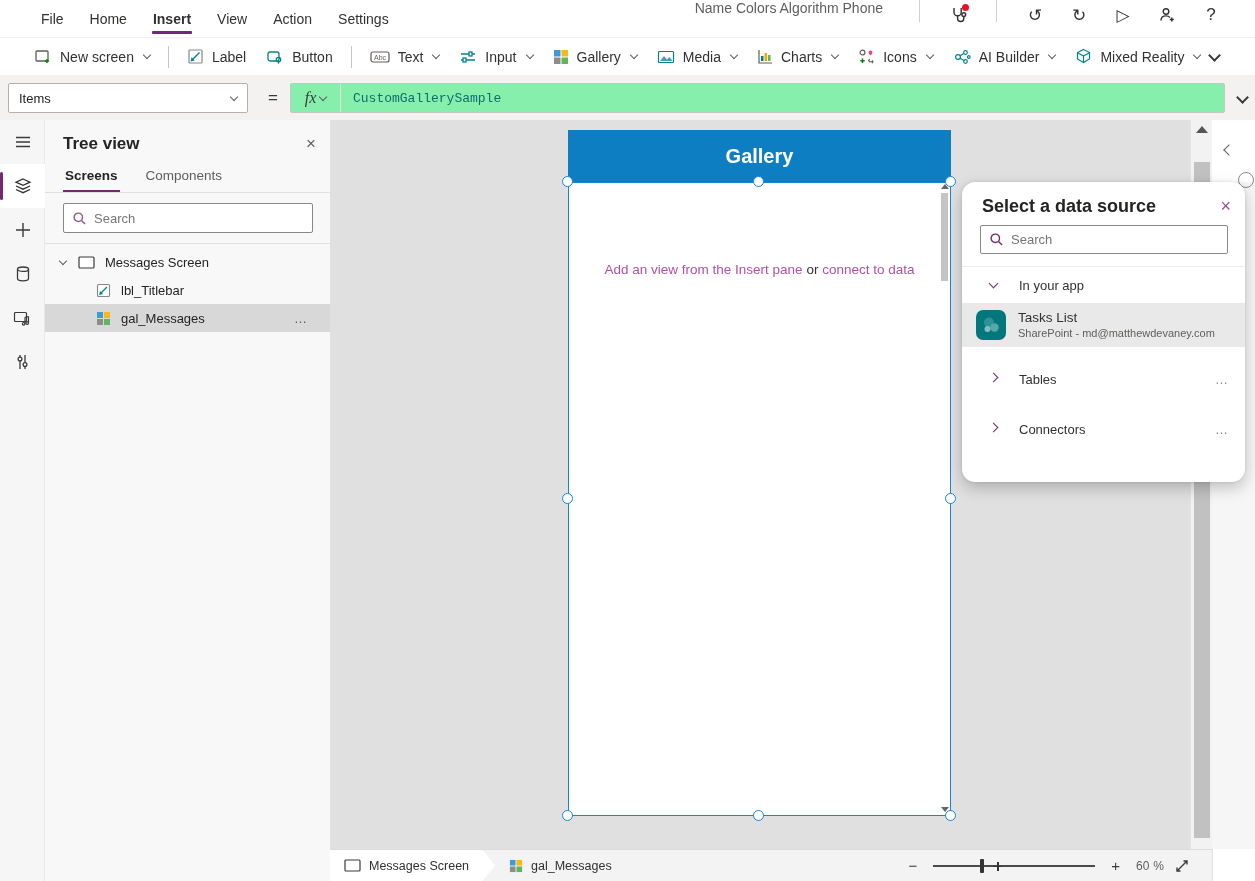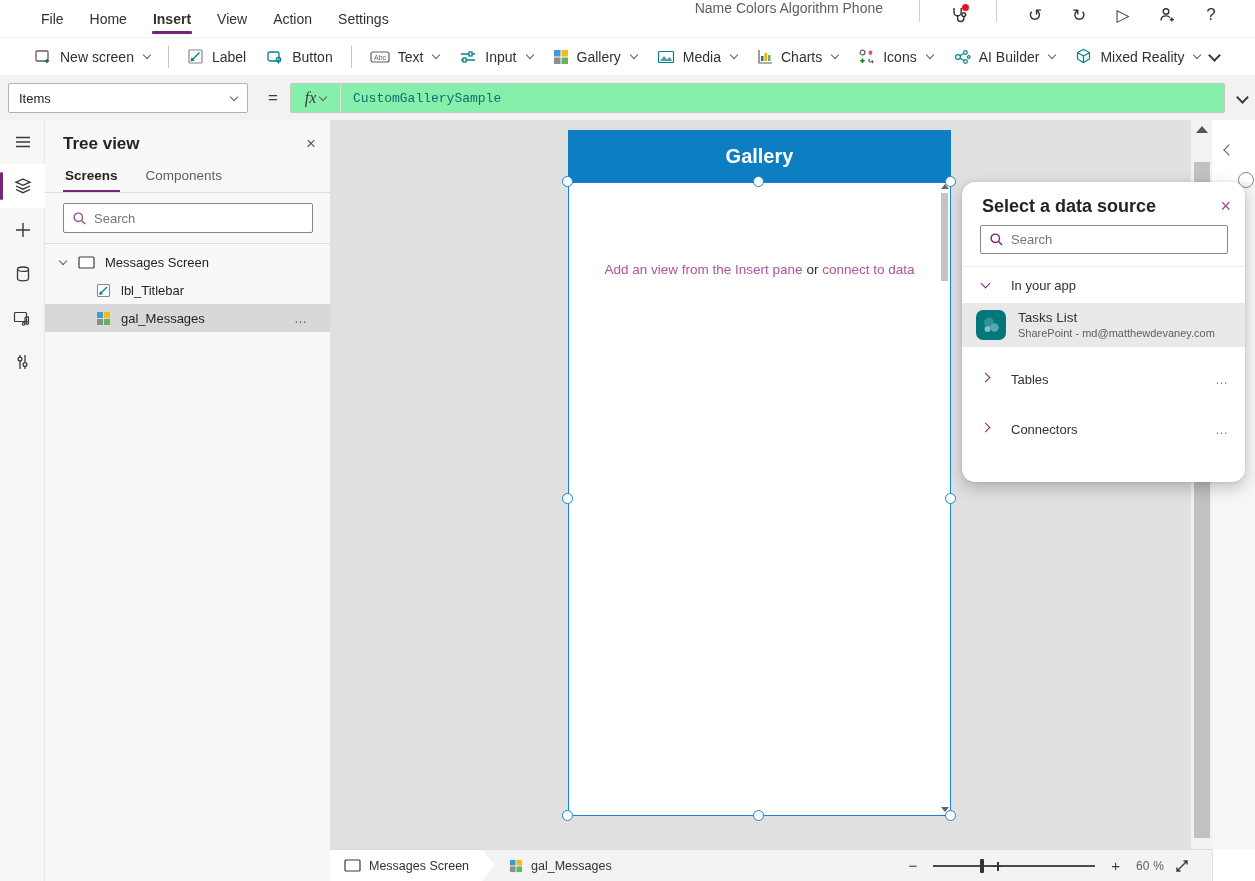--- a/index.html
+++ b/index.html
@@ -138,21 +138,21 @@
     box-shadow:0 6px 16px rgba(0,0,0,.22), 0 0 3px rgba(0,0,0,.12); z-index:5;border-radius:13px; }
   .ds-head { display:flex; align-items:center; padding:14px 14px 8px 20px; }
   .ds-title { font-size:18px; font-weight:600; color:#252423; }
   .ds-close { margin-left:auto; background:none; border:none; font-size:18px; color:#9b4a98; cursor:pointer; }
   .ds-search { margin:0 17px 12px 18px; height:29px; background:#fff; border:1px solid #8a8886;
     border-radius:2px; display:flex; align-items:center; padding:0 8px; }
   .ds-search input { border:none; outline:none; flex:1; font-size:13px; background:transparent;
     font-family:"Liberation Sans",sans-serif; }
   .ds-search input::placeholder { color:#767676; }
   .ds-sep { height:1px; background:#ededed; }
-  .ds-row { height:36px; display:flex; align-items:center; padding:0 16px 0 20px; font-size:13px;
+  .ds-row { height:36px; display:flex; align-items:center; padding:0 16px 0 28px; font-size:13px;
     color:#323130; cursor:pointer; }
   .ds-row .chev { color:#742774; width:7px; height:7px; }
   .ds-row .label { margin-left:22px; }
   .ds-row .dots { margin-left:auto; color:#8a8886; letter-spacing:1px; }
   .ds-item { height:44px; background:#e9e9e9; display:flex; align-items:center; padding:0 14px; cursor:pointer; }
   .ds-item-icon { width:30px; height:30px; flex:none; }
   .ds-item-text { margin-left:12px; line-height:1.25; }
   .ds-item-title { font-size:13.5px; color:#323130; }
   .ds-item-sub { font-size:11px; color:#605e5c;text-align:right; }
   .mag { flex:none; margin-right:7px; }

